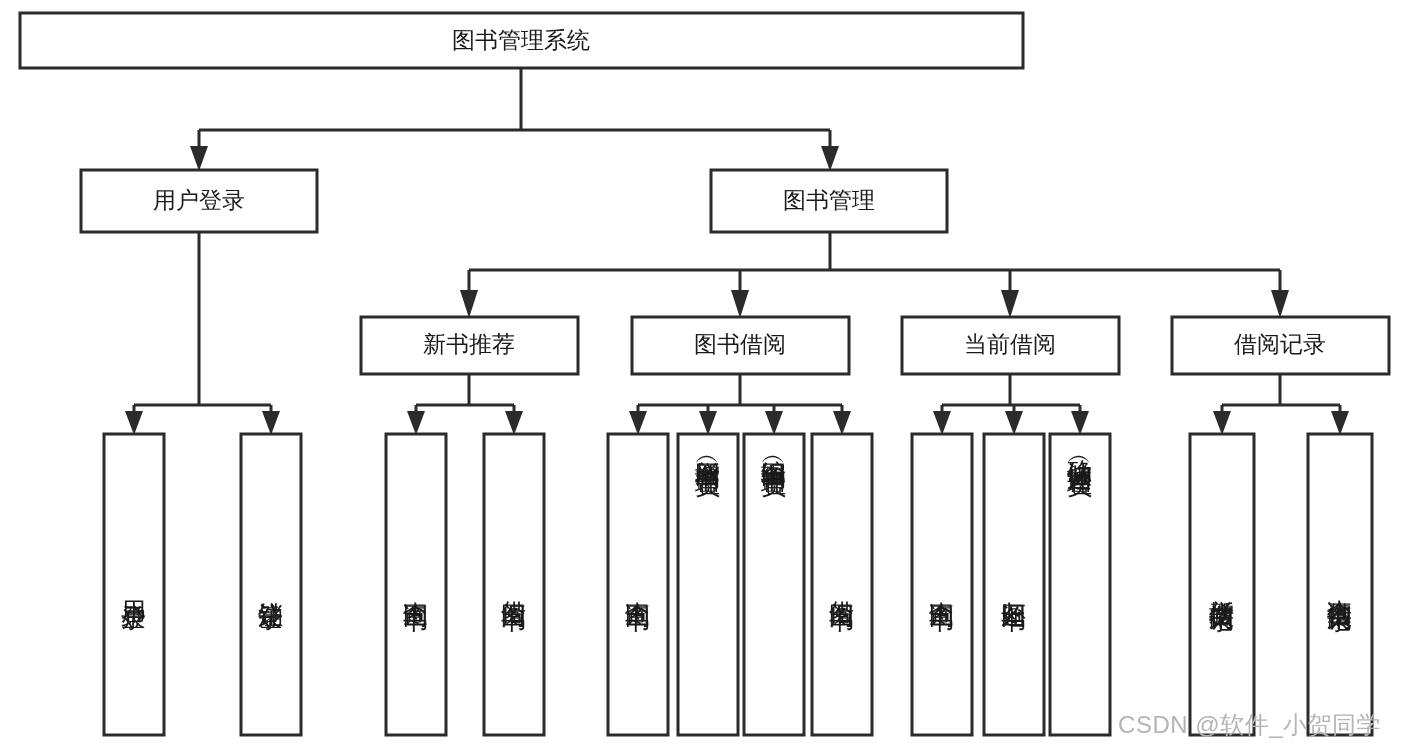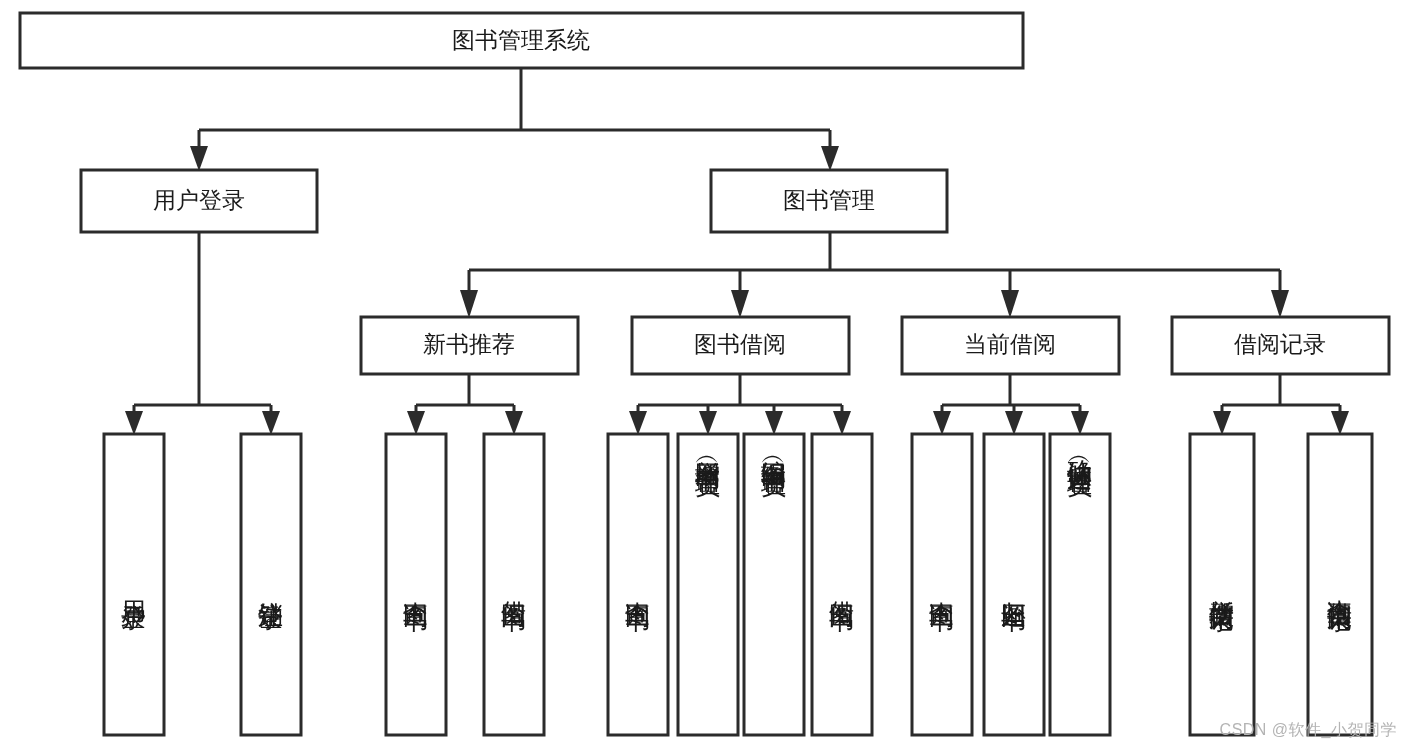--- a/index.html
+++ b/index.html
@@ -63,24 +63,24 @@
     font-family: "Liberation Sans", "DejaVu Sans", sans-serif;
     font-size: 25px;
     line-height: 1.04;
     letter-spacing: 2px;
     color: #1a1a1a;
     white-space: nowrap;
     text-align: center;
   }
   .watermark {
     position: absolute;
-    right: 8px;
+    right: 24px;
     bottom: 6px;
     font-family: "Liberation Sans", "DejaVu Sans", sans-serif;
-    font-size: 16px;
+    font-size: 24px;
     color: #b4b4b4;
     letter-spacing: 0.5px;
     white-space: nowrap;
   }
 </style>
 </head>
 <body>
 
 <div id="diagram-root">
 

